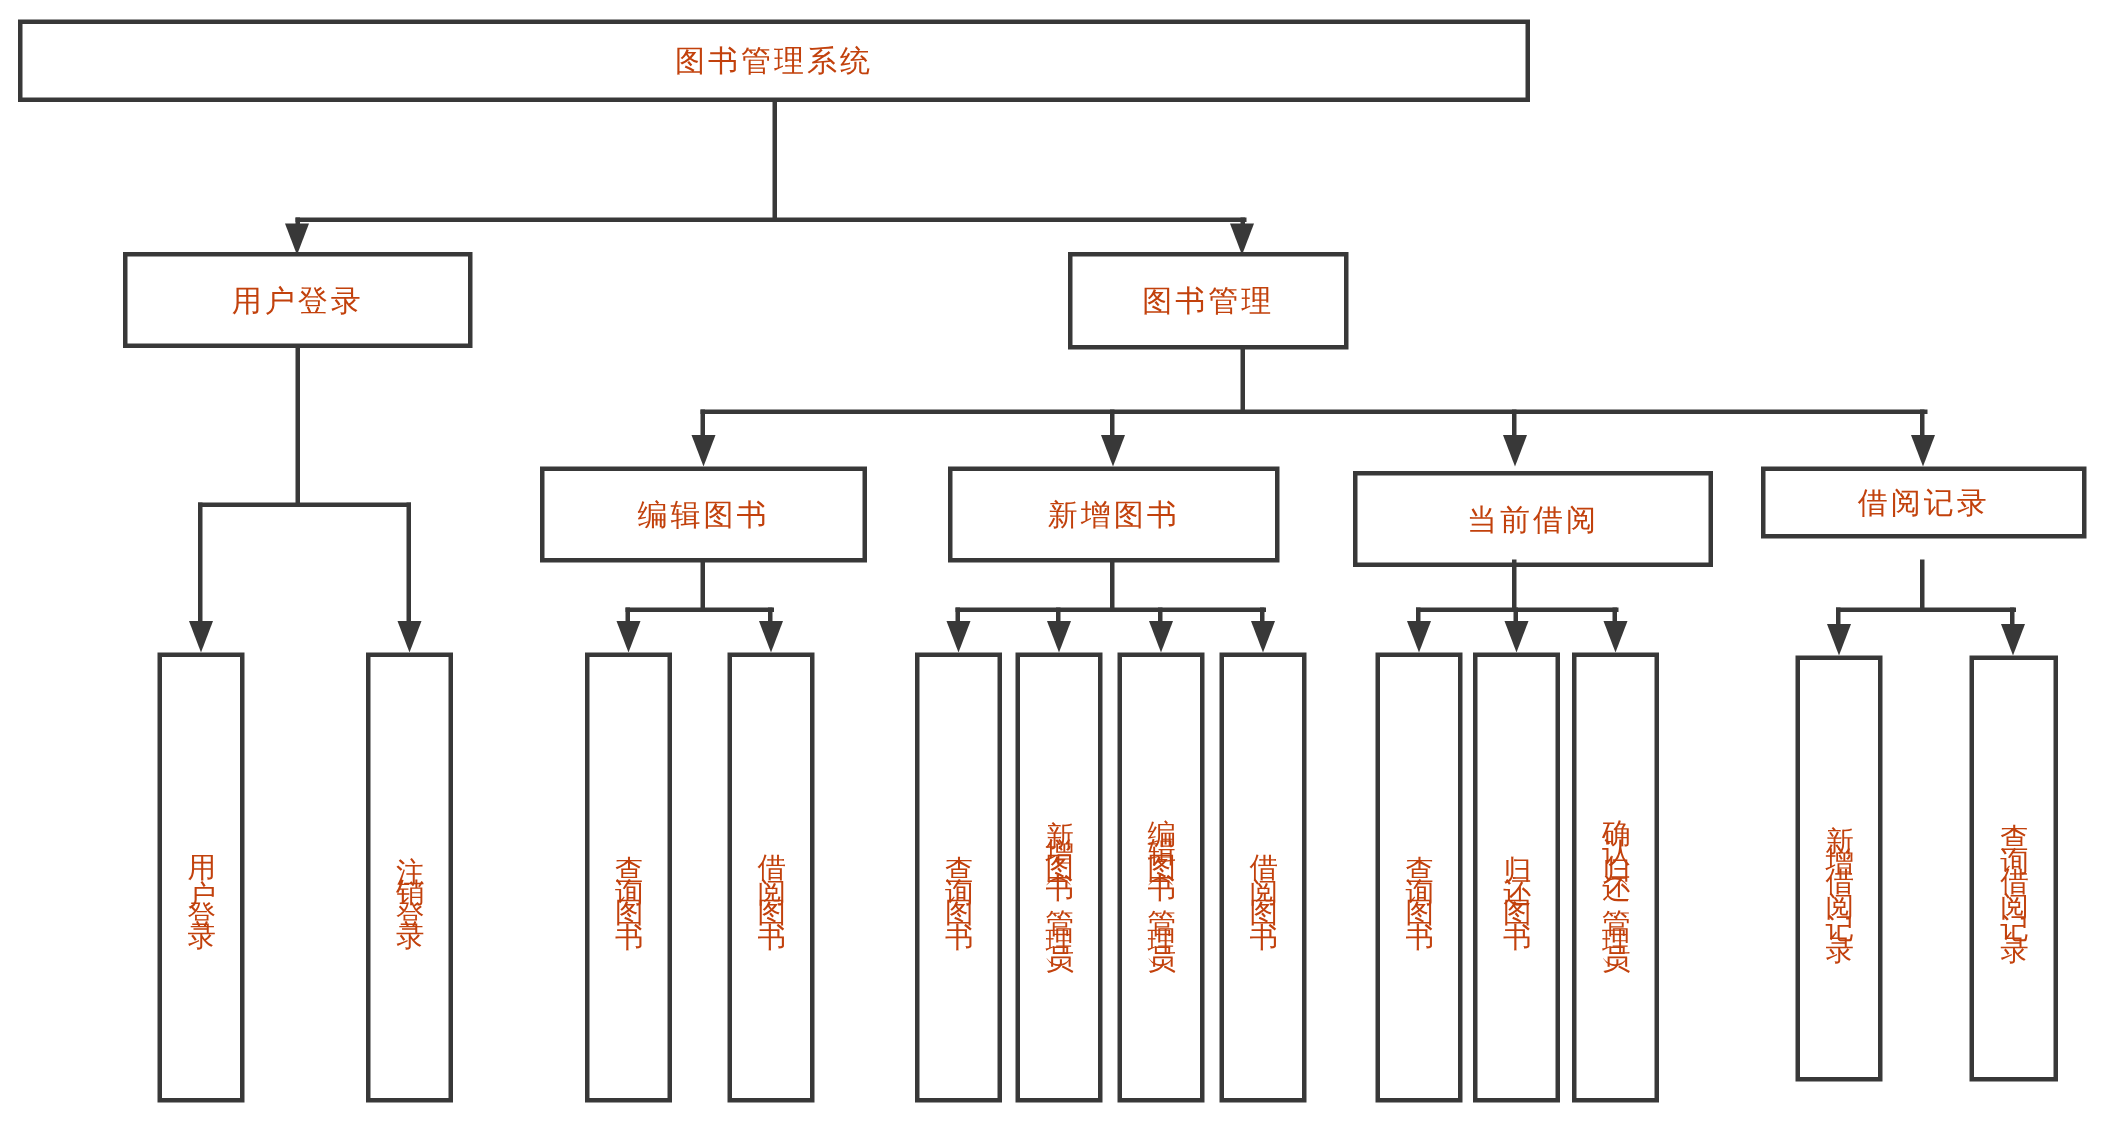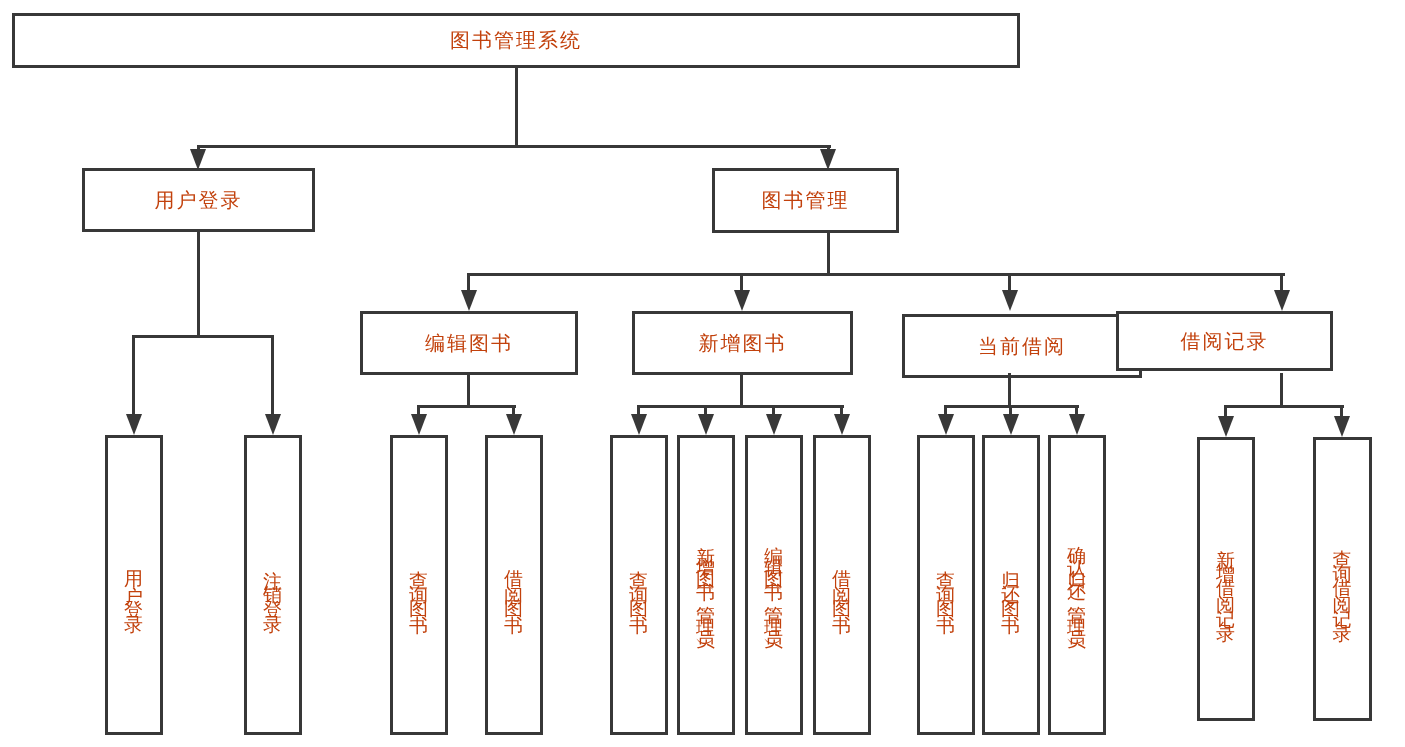--- a/index.html
+++ b/index.html
@@ -82,21 +82,21 @@
   <div class="vline" style="left:740px;top:273px;height:20px"></div>
   <div class="arrow" style="left:734px;top:290px"></div>
   <div class="vline" style="left:1008px;top:273px;height:20px"></div>
   <div class="arrow" style="left:1002px;top:290px"></div>
   <div class="vline" style="left:1280px;top:273px;height:20px"></div>
   <div class="arrow" style="left:1274px;top:290px"></div>
 
   <div class="node h-node" style="left:360px;top:311px;width:218px;height:64px">编辑图书</div>
   <div class="node h-node" style="left:632px;top:311px;width:221px;height:64px">新增图书</div>
   <div class="node h-node" style="left:902px;top:314px;width:240px;height:64px">当前借阅</div>
-  <div class="node h-node" style="left:1116px;top:311px;width:217px;height:60px">借阅记录</div>
+  <div class="node h-node" style="left:1174px;top:311px;width:217px;height:48px">借阅记录</div>
 
   <div class="vline" style="left:467px;top:373px;height:34px"></div>
   <div class="hline" style="left:417px;top:405px;width:99px"></div>
   <div class="vline" style="left:417px;top:405px;height:12px"></div>
   <div class="arrow" style="left:411px;top:414px"></div>
   <div class="vline" style="left:512px;top:405px;height:12px"></div>
   <div class="arrow" style="left:506px;top:414px"></div>
 
   <div class="vline" style="left:740px;top:373px;height:34px"></div>
   <div class="hline" style="left:637px;top:405px;width:207px"></div>

